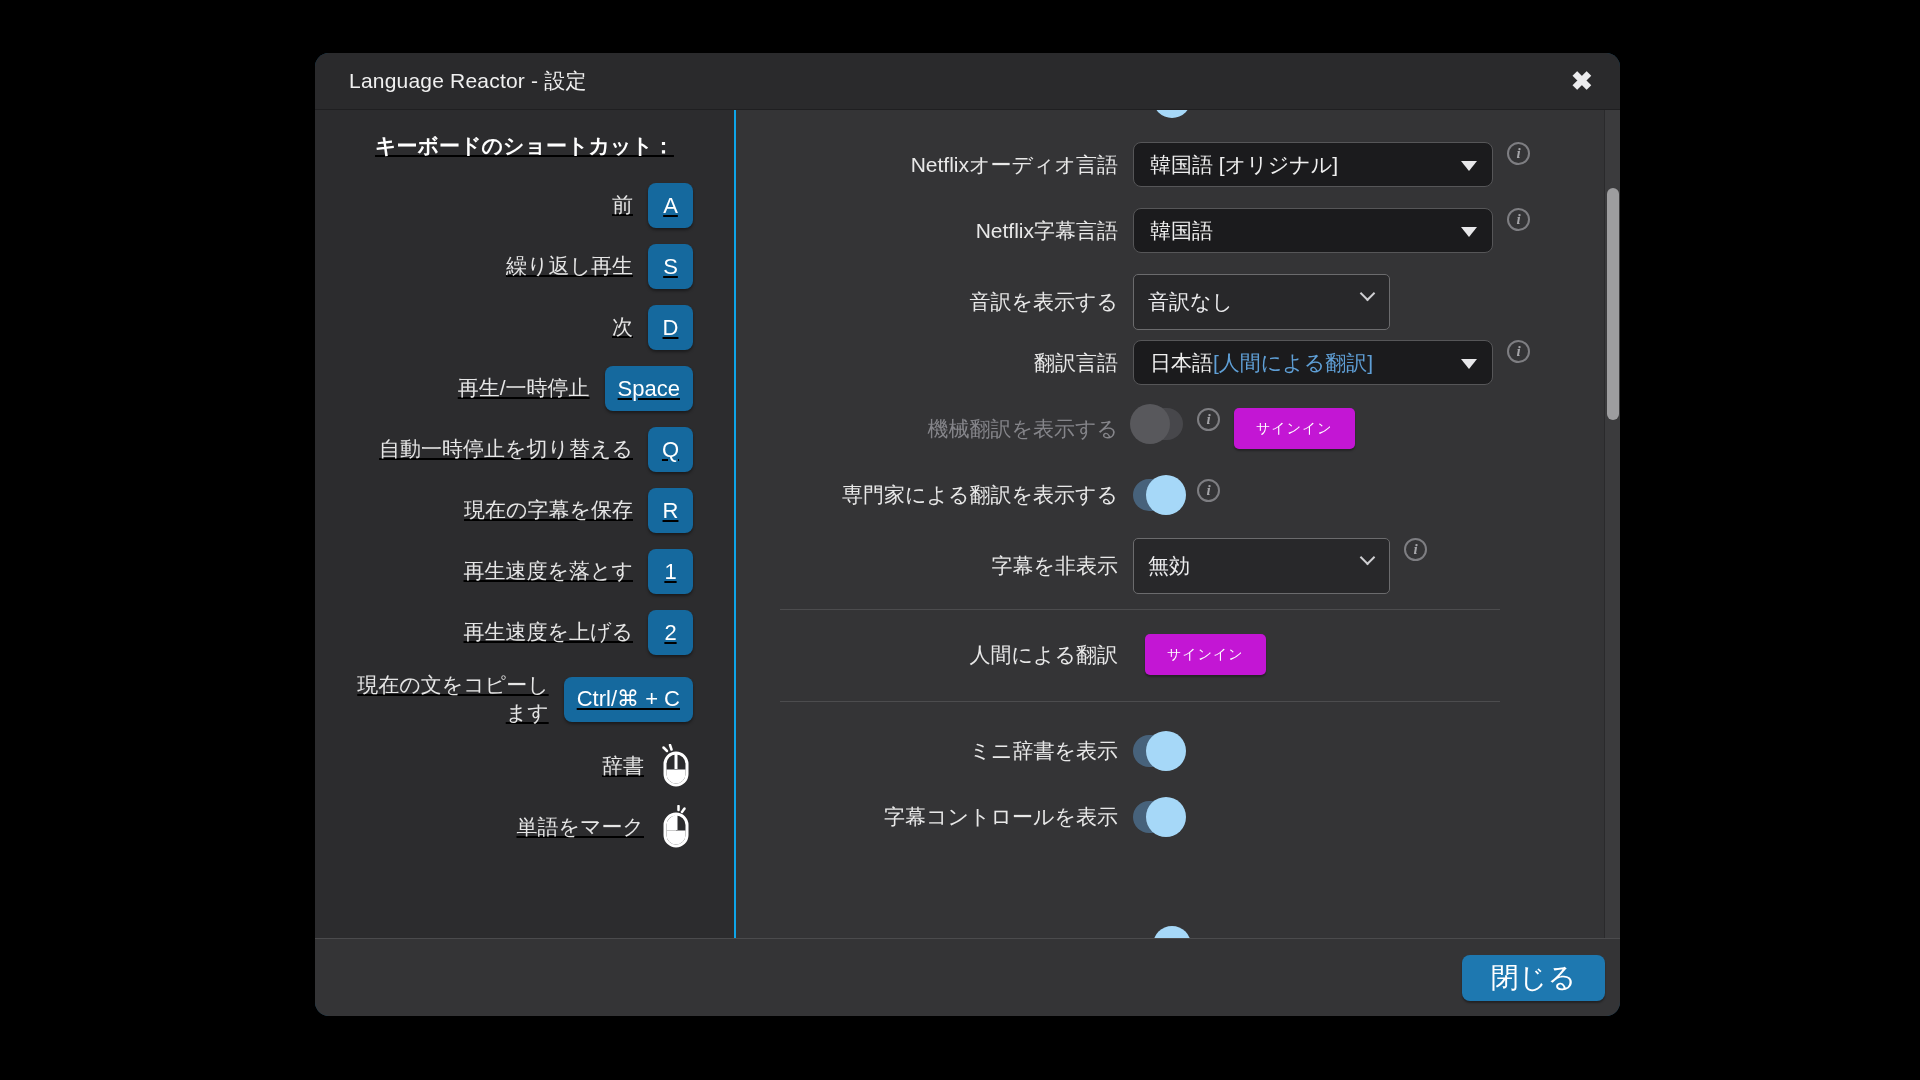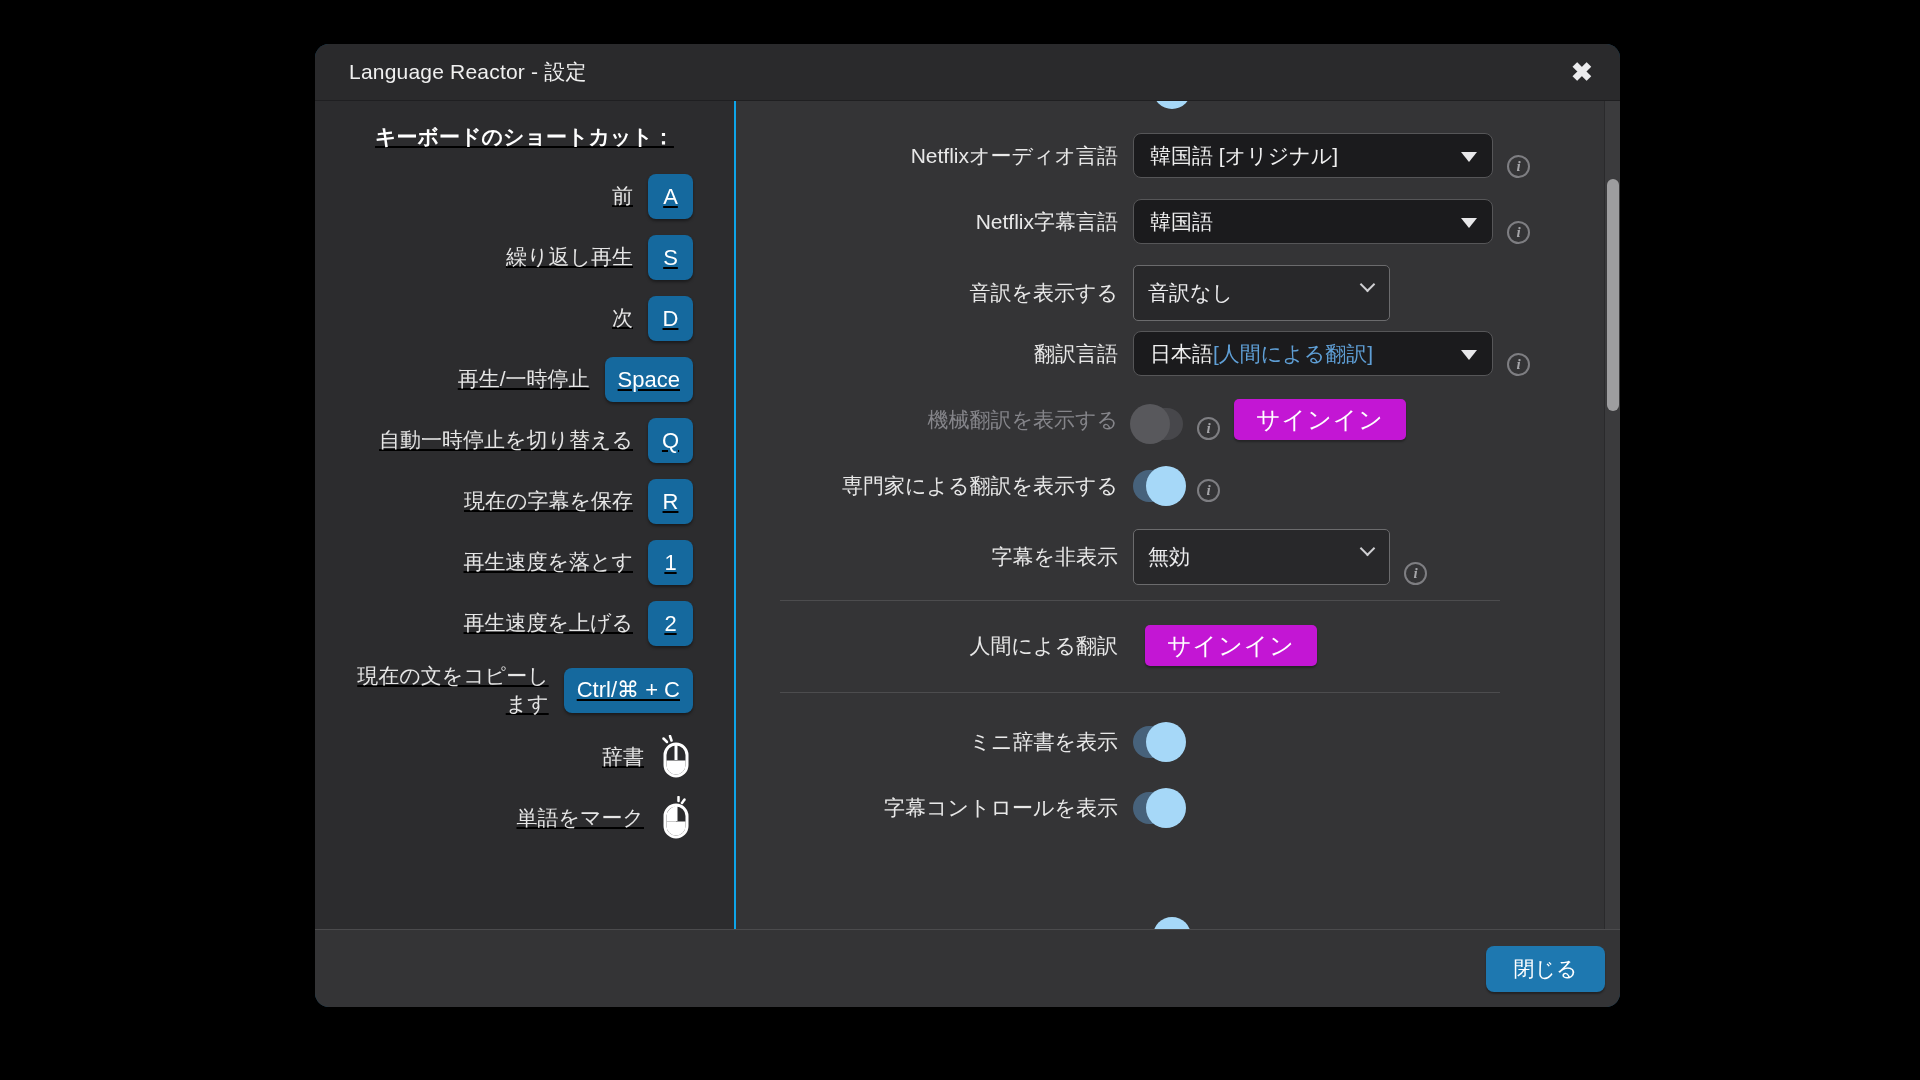--- a/index.html
+++ b/index.html
@@ -1,20 +1,20 @@
 <!DOCTYPE html>
 <html><head>
 <meta charset="utf-8">
 <style>
   * { margin:0; padding:0; box-sizing:border-box; }
   html,body { width:1920px; height:1080px; background:#000; overflow:hidden;
               font-family:"Liberation Sans","DejaVu Sans",sans-serif; }
   .stage { position:relative; width:1920px; height:1080px; background:#000; }
 
-  .dialog { position:absolute; left:315px; top:44px; width:1305px; height:963px;
+  .dialog { position:absolute; left:315px; top:53px; width:1305px; height:963px;
             background:#0c4a6e; border-radius:14px; overflow:hidden;
             display:flex; flex-direction:column; }
 
   
   .titlebar { height:57px; flex:0 0 57px; background:#2a2a2c; border-bottom:1px solid #1f1f21;
               display:flex; align-items:center; }
   .title { padding-left:34px; font-size:21px; color:#f0f0f0; letter-spacing:.2px; }
   .close-btn { margin-left:auto; margin-right:20px; width:36px; height:36px; border:none;
                background:transparent; color:#ececee; font-size:26px; font-weight:bold;
                cursor:pointer; line-height:36px; }
@@ -37,21 +37,21 @@
             box-shadow:0 2px 3px rgba(0,0,0,.4); }
   .mouse-icon { width:34px; height:45px; display:flex; align-items:center; justify-content:center; }
 
   
   .content { flex:1; position:relative; background:#343436; overflow:hidden; }
   .rows { padding:32px 70px 0 44px; }
   .row { display:grid; grid-template-columns:338px 1fr; gap:15px; align-items:center;
          height:45px; margin-bottom:21px; }
   .row-label { text-align:right; font-size:21px; color:#e8e8e8; white-space:nowrap; }
   .row-label.disabled { color:#85858a; }
-  .controls { display:flex; align-items:flex-end; gap:14px; }
+  .controls { display:flex; align-items:flex-start; gap:14px; }
 
   .dd { width:360px; height:45px; background:#1b1b1d; border:1px solid #565658; border-radius:8px;
         position:relative; display:flex; align-items:center; padding:0 40px 0 16px;
         font-size:21px; color:#f0f0f0; cursor:pointer; white-space:nowrap; }
   .dd .caret { position:absolute; right:15px; top:50%; transform:translateY(-40%);
                width:0; height:0; border-left:8px solid transparent; border-right:8px solid transparent;
                border-top:10px solid #e8e8ea; }
   .dd .note { color:#5f9fd6; }
 
   .sel { width:257px; height:56px; background:#28282a; border:1px solid #6b6b6d; border-radius:5px;
@@ -68,21 +68,21 @@
   .toggle.on { background:#47627b; }
   .toggle.on .knob { right:-3px; background:#a6d8f8; }
   .toggle.off { background:#47474b; }
   .toggle.off .knob { left:-3px; background:#58585c; }
 
   .info { width:23px; height:23px; border:2px solid #7e7e82; border-radius:50%; flex:0 0 23px;
           display:flex; align-items:center; justify-content:center;
           color:#a6a6aa; font-size:15px; font-family:"Liberation Serif","DejaVu Serif",serif;
           font-style:italic; font-weight:bold; }
 
-  .signin { background:#c316d4; color:#fff; font-size:24px; height:41px; padding:8px 22px;
+  .signin { background:#c316d4; color:#fff; font-size:14px; height:41px; padding:8px 22px;
             border:none; border-radius:5px; cursor:pointer; display:flex; align-items:center;
             letter-spacing:1px; box-shadow:0 2px 2px rgba(0,0,0,.3); }
   .signin.indent { margin-left:12px; }
 
   .divider { height:1px; background:#4c4c4e; margin:0 50px 0 0; }
   .div1 { margin-top:26px; margin-bottom:22px; }
   .div2 { margin-top:24px; margin-bottom:26px; }
   .mt20 { margin-top:0; }
 
   .partial-knob { position:absolute; width:38px; height:38px; border-radius:50%;
@@ -92,22 +92,22 @@
 
   
   .scrollbar { position:absolute; right:0; top:0; bottom:0; width:16px; background:#3b3b3d;
                border-left:1px solid #2a2a2c; }
   .scroll-thumb { position:absolute; left:2px; width:12px; top:78px; height:232px;
                   border-radius:6px; background:#9d9d9f; cursor:grab; }
 
   
   .footer { flex:0 0 78px; height:78px; background:#343436; border-top:1px solid #4b4b4d;
             position:relative; }
-  .close-action { position:absolute; right:15px; top:16px; width:119px; height:46px;
-                  background:#1e78b0; border:none; border-radius:8px; color:#fff; font-size:21px;
+  .close-action { position:absolute; right:15px; top:16px; width:143px; height:46px;
+                  background:#1e78b0; border:none; border-radius:8px; color:#fff; font-size:28px;
                   cursor:pointer; box-shadow:0 2px 2px rgba(0,0,0,.35); }
 </style>
 </head>
 <body>
 
 <div class="stage">
   <div class="dialog">
 
     <div class="titlebar">
       <div class="title">Language Reactor - 設定</div>

